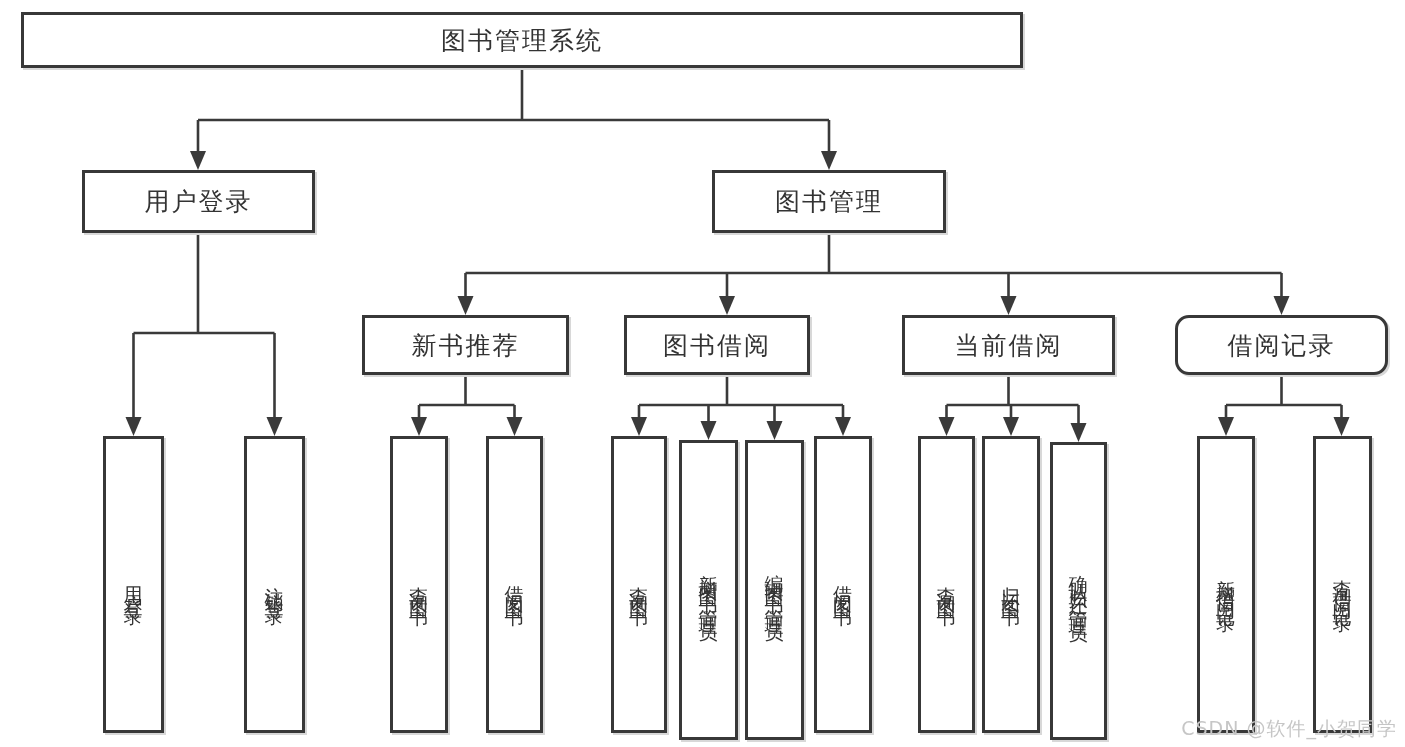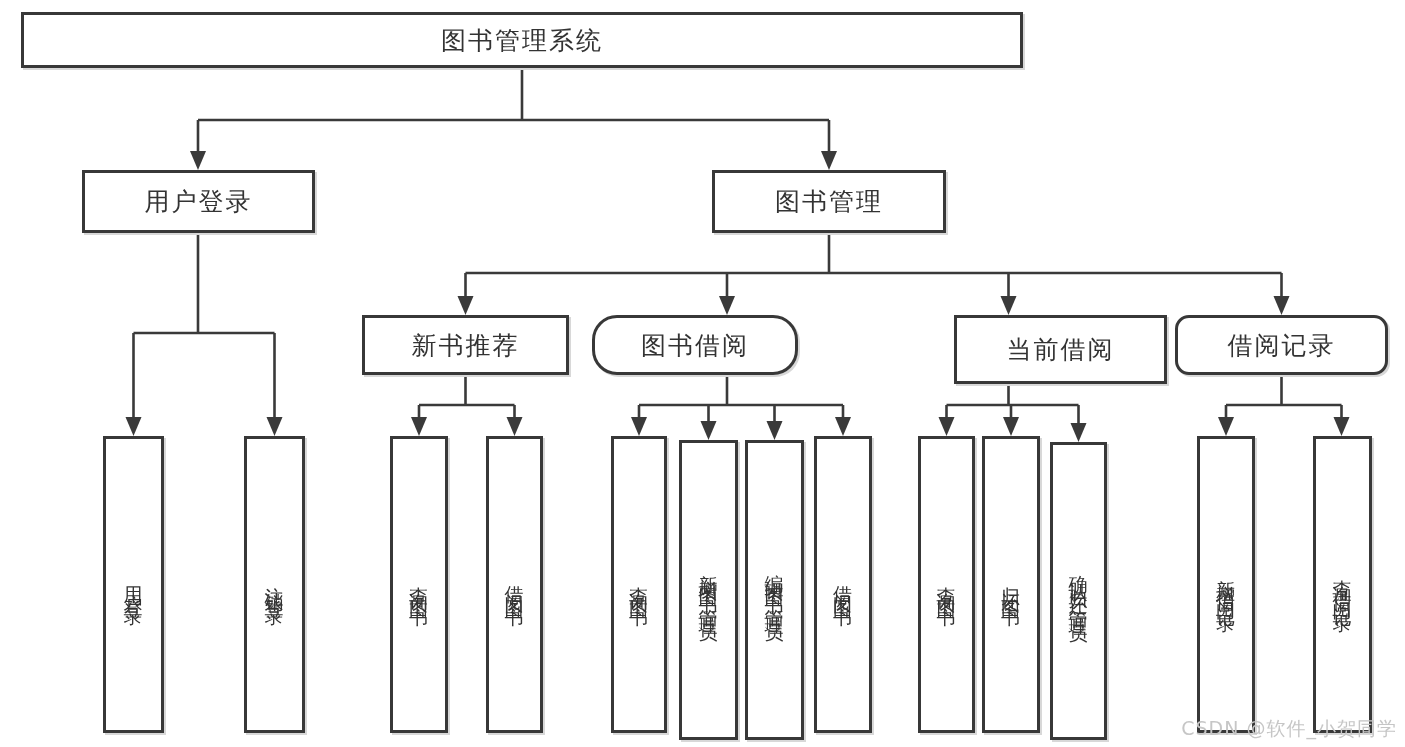--- a/index.html
+++ b/index.html
@@ -121,24 +121,24 @@
   <div class="box h-box" style="left:82px; top:170px; width:233px; height:63px;">
     <span>用户登录</span>
   </div>
   <div class="box h-box" style="left:712px; top:170px; width:234px; height:63px;">
     <span>图书管理</span>
   </div>
 
   <div class="box h-box" style="left:362px; top:315px; width:207px; height:60px;">
     <span>新书推荐</span>
   </div>
-  <div class="box h-box" style="left:592px; top:315px; width:206px; height:60px;border-radius:25px;">
+  <div class="box h-box" style="left:624px; top:315px; width:186px; height:60px;">
     <span>图书借阅</span>
   </div>
-  <div class="box h-box" style="left:954px; top:315px; width:213px; height:69px;">
+  <div class="box h-box" style="left:902px; top:315px; width:213px; height:60px;">
     <span>当前借阅</span>
   </div>
   <div class="box h-box" style="left:1175px; top:315px; width:213px; height:60px;border-radius:14px;">
     <span>借阅记录</span>
   </div>
 
   <div class="box leaf" style="left:103px; top:436px; width:61px; height:297px;">
     <span>用户登录</span>
   </div>
   <div class="box leaf" style="left:244px; top:436px; width:61px; height:297px;">

